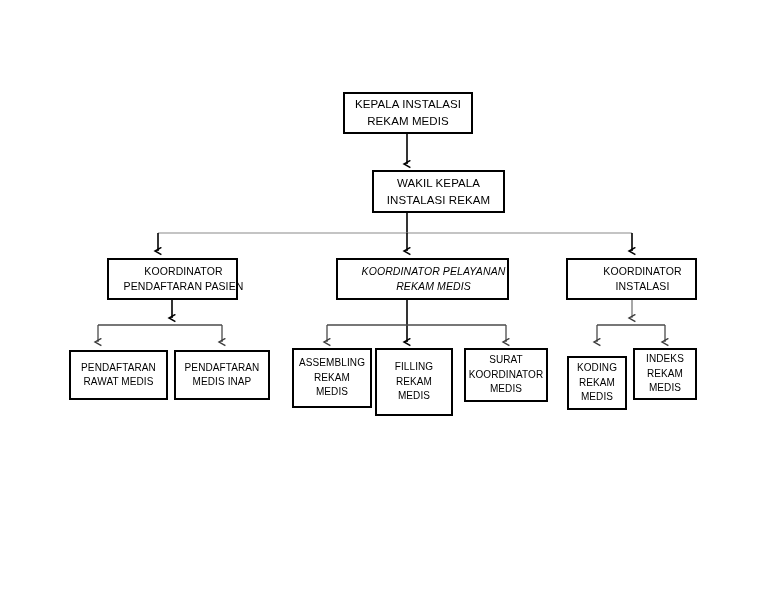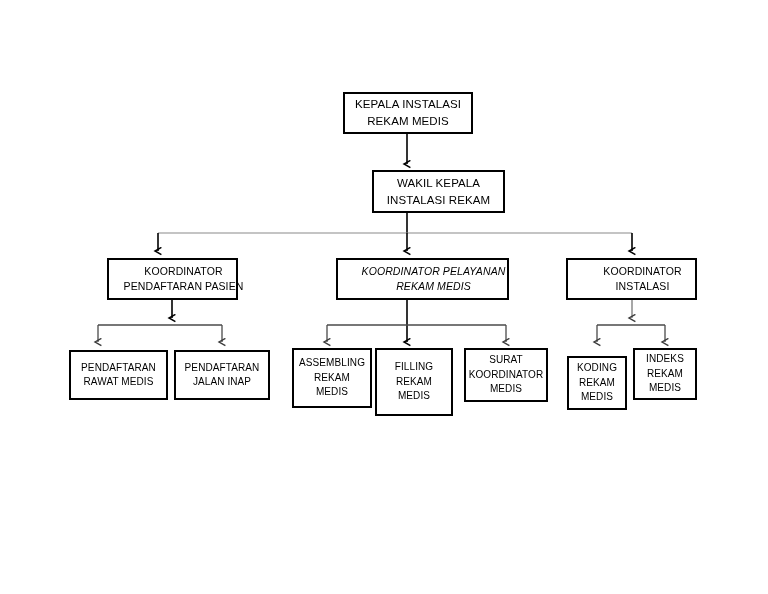--- a/index.html
+++ b/index.html
@@ -123,21 +123,21 @@
     <span class="line">INSTALASI</span>
   </div>
 
   <div class="node tier-3" style="left:69px; top:350px; width:99px; height:50px;">
     <span class="line">PENDAFTARAN</span>
     <span class="line">RAWAT MEDIS</span>
   </div>
 
   <div class="node tier-3" style="left:174px; top:350px; width:96px; height:50px;">
     <span class="line">PENDAFTARAN</span>
-    <span class="line">JALAN INAP</span>
+    <span class="line">MEDIS INAP</span>
   </div>
 
   <div class="node tier-3" style="left:292px; top:348px; width:80px; height:60px;">
     <span class="line">ASSEMBLING</span>
     <span class="line">REKAM</span>
     <span class="line">MEDIS</span>
   </div>
 
   <div class="node tier-3" style="left:375px; top:348px; width:78px; height:68px;">
     <span class="line">FILLING</span>

